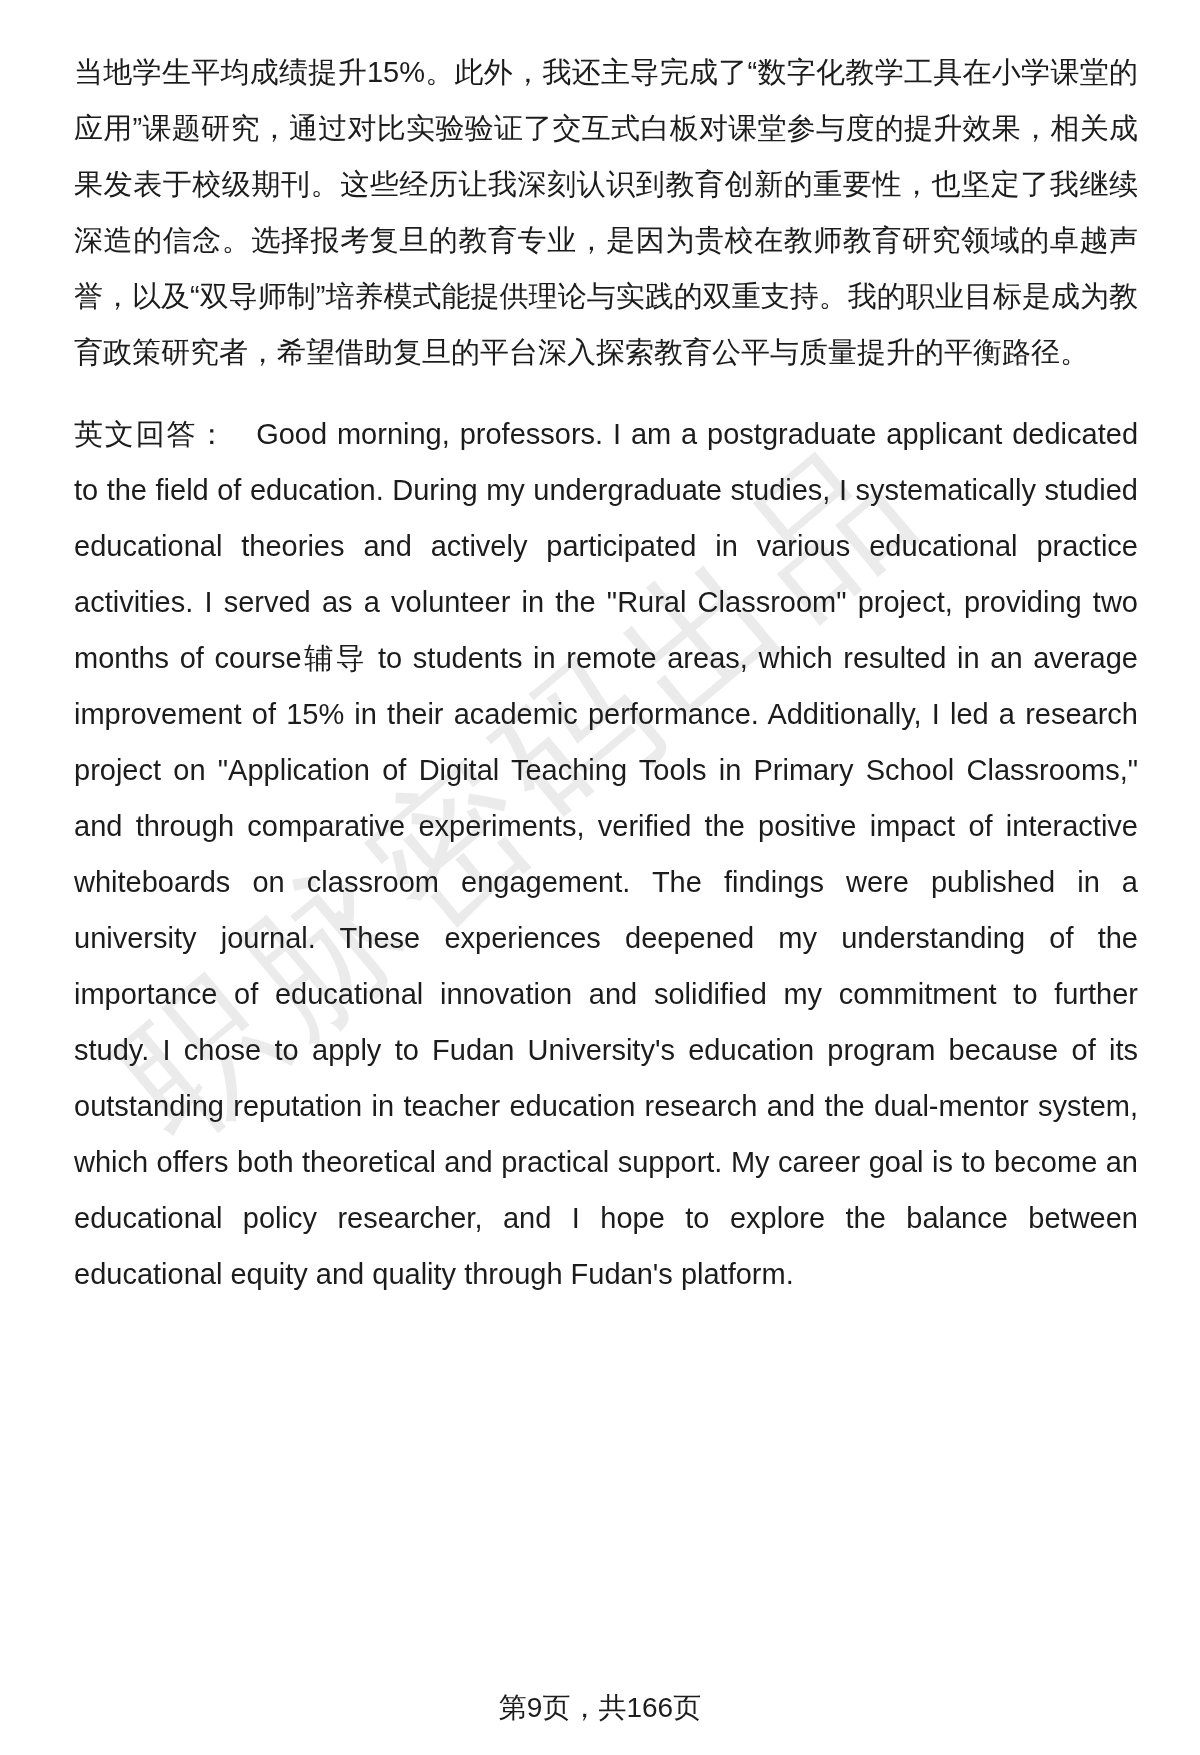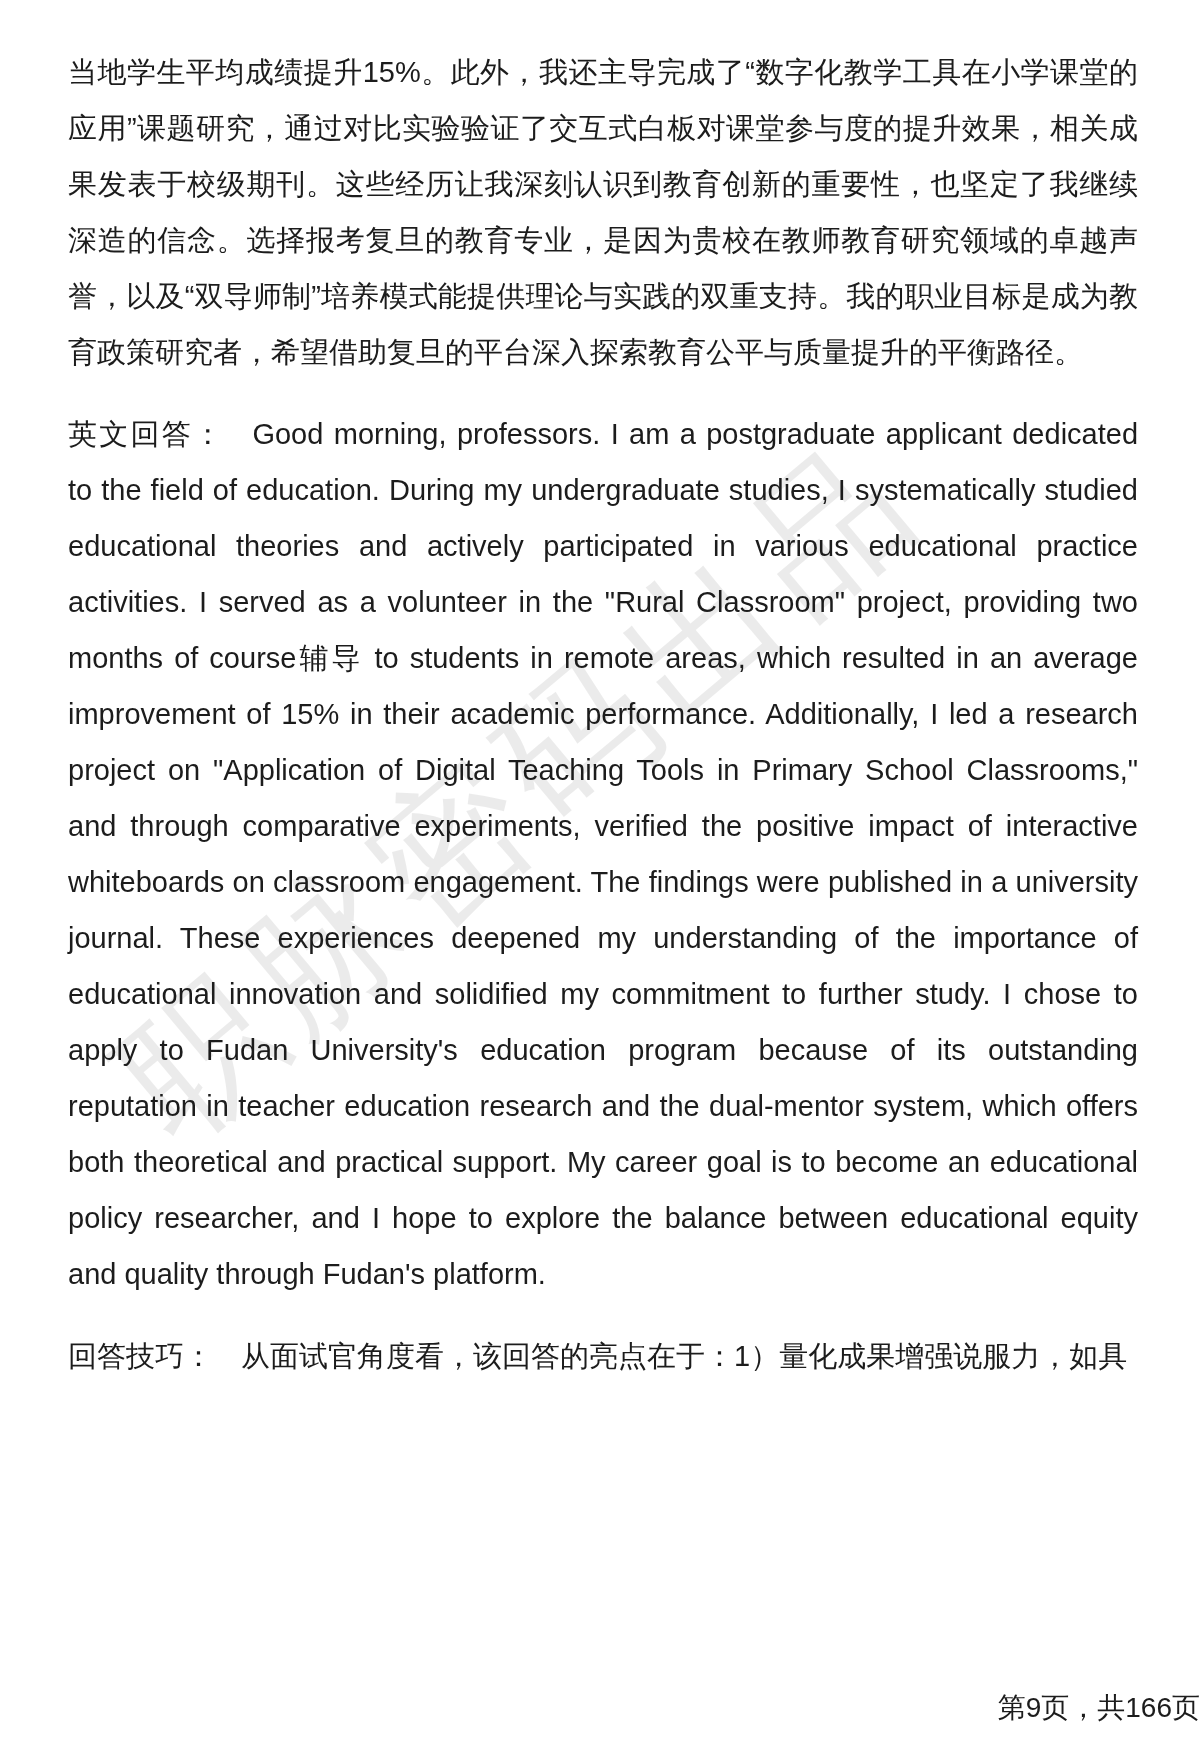--- a/index.html
+++ b/index.html
@@ -23,58 +23,57 @@
     letter-spacing: 14px;
     color: rgba(0, 0, 0, 0.08);
     white-space: nowrap;
     z-index: 0;
     user-select: none;
     pointer-events: none;
   }
   .content {
     position: absolute;
     top: 44px;
-    left: 68px;
+    left: 74px;
     right: 62px;
     z-index: 1;
   }
   .para {
     font-size: 29px;
     line-height: 56px;
     color: #1c1c1c;
     text-align: justify;
     margin-bottom: 26px;
     word-break: break-word;
   }
   .para .label {
     margin-right: 28px;
   }
   .footer {
     position: absolute;
     bottom: 28px;
     left: 0;
     width: 100%;
-    text-align: right;
+    text-align: center;
     font-size: 28px;
     color: #1c1c1c;
     z-index: 1;
   }
 </style>
 </head>
 <body>
 
 <div class="page">
 
   <div class="watermark">职脉密码出品</div>
 
   <div class="content">
 
     <p class="para"><span>当地学生平均成绩提升15%。此外，我还主导完成了“数字化教学工具在小学课堂的应用”课题研究，通过对比实验验证了交互式白板对课堂参与度的提升效果，相关成果发表于校级期刊。这些经历让我深刻认识到教育创新的重要性，也坚定了我继续深造的信念。选择报考复旦的教育专业，是因为贵校在教师教育研究领域的卓越声誉，以及“双导师制”培养模式能提供理论与实践的双重支持。我的职业目标是成为教育政策研究者，希望借助复旦的平台深入探索教育公平与质量提升的平衡路径。</span></p>
 
     <p class="para"><span class="label">英文回答：</span><span>Good morning, professors. I am a postgraduate applicant dedicated to the field of education. During my undergraduate studies, I systematically studied educational theories and actively participated in various educational practice activities. I served as a volunteer in the "Rural Classroom" project, providing two months of course辅导 to students in remote areas, which resulted in an average improvement of 15% in their academic performance. Additionally, I led a research project on "Application of Digital Teaching Tools in Primary School Classrooms," and through comparative experiments, verified the positive impact of interactive whiteboards on classroom engagement. The findings were published in a university journal. These experiences deepened my understanding of the importance of educational innovation and solidified my commitment to further study. I chose to apply to Fudan University's education program because of its outstanding reputation in teacher education research and the dual-mentor system, which offers both theoretical and practical support. My career goal is to become an educational policy researcher, and I hope to explore the balance between educational equity and quality through Fudan's platform.</span></p>
 
-    <p class="para"><span class="label">回答技巧：</span><span>从面试官角度看，该回答的亮点在于：1）量化成果增强说服力，如具</span></p>
 
   </div>
 
   <div class="footer">第9页，共166页</div>
 
 </div>
 
 </body></html>

